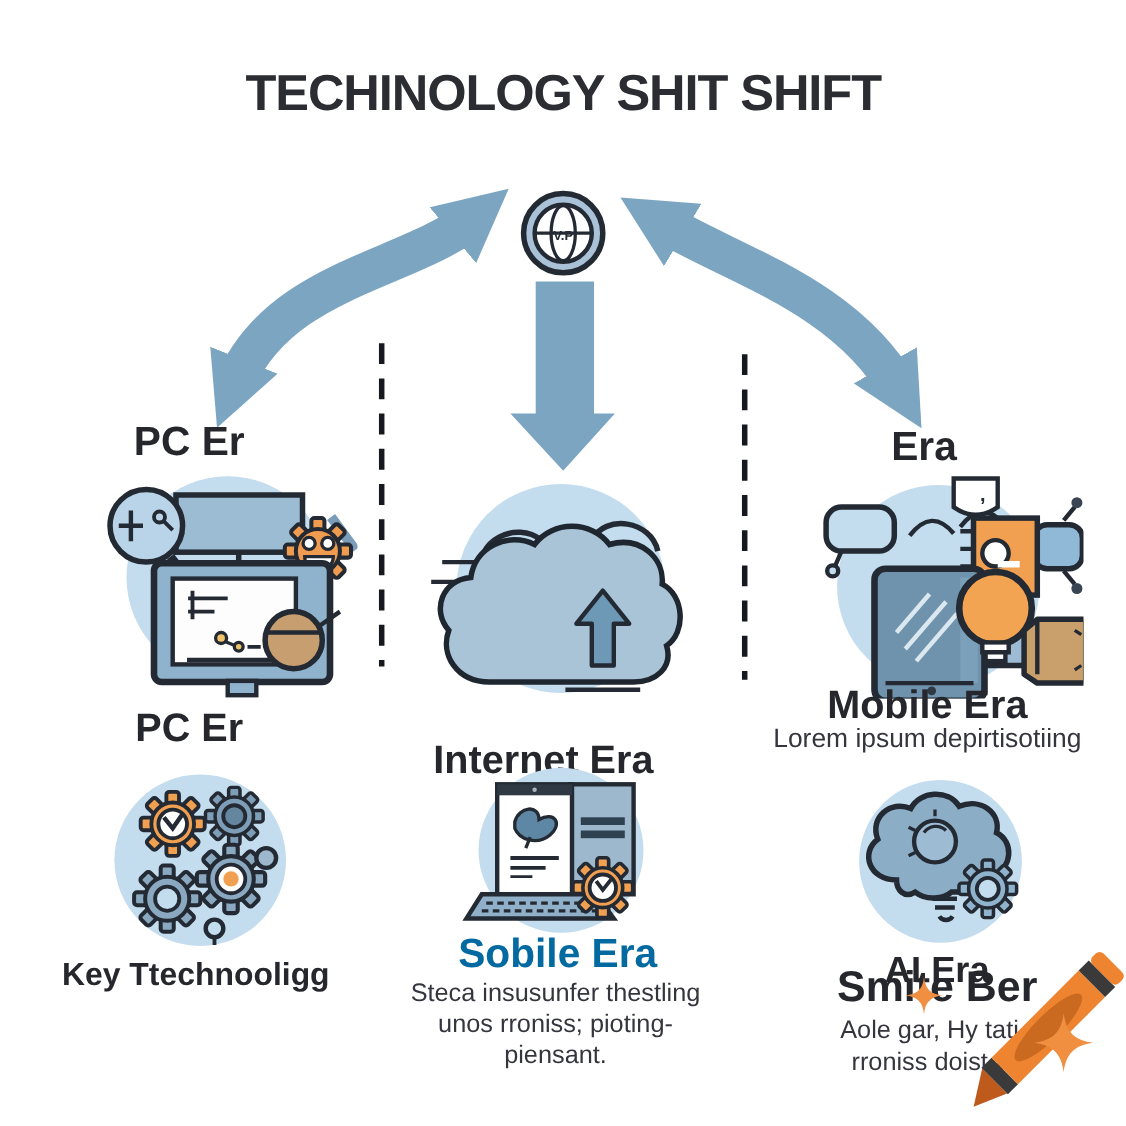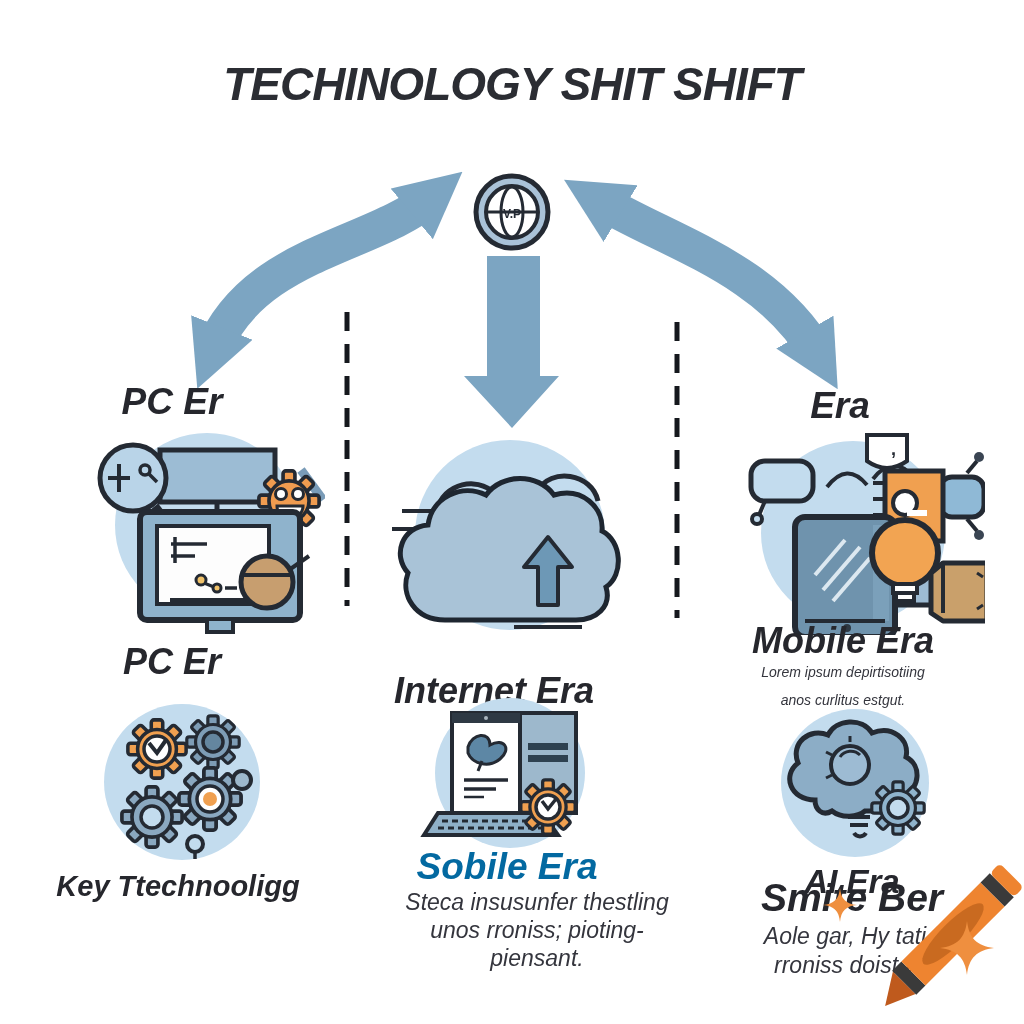--- a/index.html
+++ b/index.html
@@ -1,26 +1,26 @@
 <!DOCTYPE html>
 <html><head>
 <meta charset="utf-8">
 <style>
   html,body{margin:0;padding:0;background:#ffffff;}
   #canvas{position:relative;width:1024px;height:1024px;background:#ffffff;overflow:hidden;
           font-family:"Liberation Sans",sans-serif;color:#2b2d33;}
   .abs{position:absolute;}
-  .cx{position:absolute;transform:translateX(-50%);white-space:nowrap;text-align:center;font-style:italic;}
+  .cx{position:absolute;transform:translateX(-50%);white-space:nowrap;text-align:center;}
   .h1{font-weight:bold;font-size:46px;letter-spacing:-1px;color:#2b2d33;}
   .h2{font-weight:bold;font-size:24px;color:#2b2d33;}
   .era{font-weight:bold;font-size:37px;color:#26272d;}
   .sec{font-weight:bold;font-size:36px;color:#26272d;}
   .sec-sm{font-weight:bold;font-size:29px;color:#26272d;}
   .big{font-weight:bold;font-size:37px;color:#0369a1;}
-  .body-txt{font-size:14px;line-height:28px;color:#34353d;font-weight:normal;}
+  .body-txt{font-size:24px;line-height:28px;color:#34353d;font-weight:normal;}
   .body-txt div{white-space:nowrap;}
   svg{display:block;}
 </style>
 </head>
 <body>
 
 <div id="canvas">
 
   <svg width="0" height="0" class="abs" aria-hidden="true">
     <defs>
@@ -150,21 +150,20 @@
     <line x1="208" y1="138" x2="208" y2="188" stroke="#242a33" stroke-width="4"></line>
     <line x1="242" y1="148" x2="248" y2="152" stroke="#242a33" stroke-width="3"></line>
     <line x1="242" y1="184" x2="248" y2="180" stroke="#242a33" stroke-width="3"></line>
   </svg>
 
   <div class="cx sec" style="left:172px;top:641px;">PC Er</div>
   <div class="cx sec" style="left:494px;top:670px;">Internet Era</div>
   <div class="cx sec" style="left:843px;top:620px;">Mobile Era</div>
   <div class="cx body-txt" style="left:843px;top:658px;">
     <div>Lorem ipsum depirtisotiing</div>
-    <div>anos curlitus estgut.</div>
   </div>
 
   <svg class="abs" style="left:100px;top:702px;" width="165" height="165" viewBox="0 0 165 165">
     <circle cx="82" cy="80" r="78" fill="#c3dcee"></circle>
     <use href="#gear" x="27" y="17" width="60" height="60" fill="#f0a050" stroke="#242a33" stroke-width="4"></use>
     <circle cx="57" cy="47" r="13" fill="#ffffff" stroke="#242a33" stroke-width="3.5"></circle>
     <path d="M49,41 L57,51 L66,38" fill="none" stroke="#242a33" stroke-width="4"></path>
     <use href="#gear" x="86" y="13" width="54" height="54" fill="#7e9db6" stroke="#242a33" stroke-width="4"></use>
     <circle cx="113" cy="40" r="10" fill="#64869f" stroke="#242a33" stroke-width="3.5"></circle>
     <use href="#gear" x="78" y="65" width="64" height="64" fill="#8aa8c0" stroke="#242a33" stroke-width="4"></use>
@@ -211,21 +210,21 @@
     <line x1="78" y1="112" x2="100" y2="112" stroke="#242a33" stroke-width="4"></line>
     <line x1="80" y1="120" x2="98" y2="120" stroke="#242a33" stroke-width="4"></line>
     <path d="M84,128 A7,7 0 0 0 96,128" fill="none" stroke="#242a33" stroke-width="4"></path>
     <use href="#gear" x="101" y="76" width="54" height="54" fill="#8fb3cc" stroke="#242a33" stroke-width="4"></use>
     <circle cx="128" cy="103" r="10" fill="#c3dcee" stroke="#242a33" stroke-width="3.5"></circle>
   </svg>
 
   <div class="cx sec-sm" style="left:178px;top:870px;">Key Ttechnooligg</div>
 
   <div class="cx big" style="left:507px;top:846px;">Sobile Era</div>
-  <div class="cx body-txt" style="left:505px;top:888px;font-size:23px;margin-left:32px;">
+  <div class="cx body-txt" style="left:505px;top:888px;font-size:23px;">
     <div>Steca insusunfer thestling</div>
     <div>unos rroniss; pioting-</div>
     <div>piensant.</div>
   </div>
 
   <div class="cx" style="left:852px;top:834px;font-weight:bold;font-size:33px;color:#26272d;margin-top:29px;">AI Era</div>
   <div class="cx" style="left:852px;top:876px;font-weight:bold;font-size:39px;color:#26272d;">Smite Ber</div>
   <div class="cx body-txt" style="left:845px;top:922px;font-size:23px;line-height:29px;">
     <div>Aole gar, Hy tati</div>
     <div>rroniss doist v</div>

